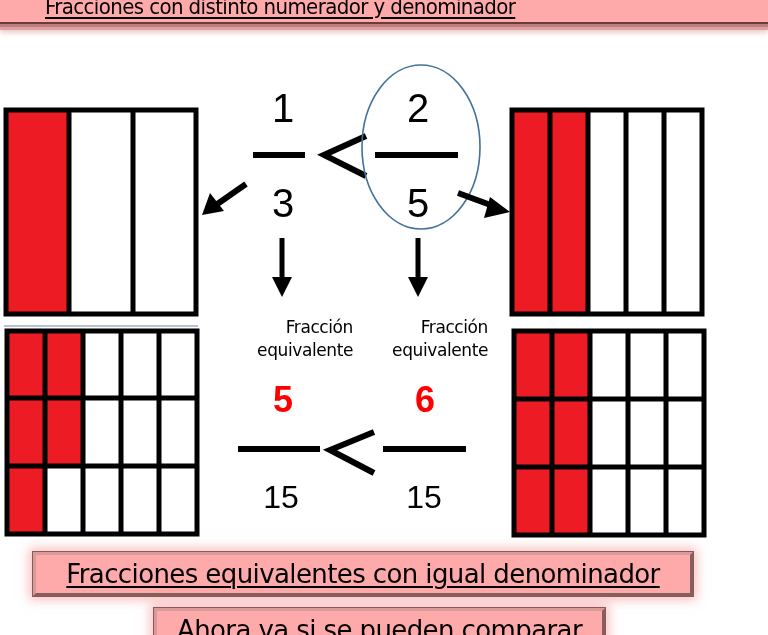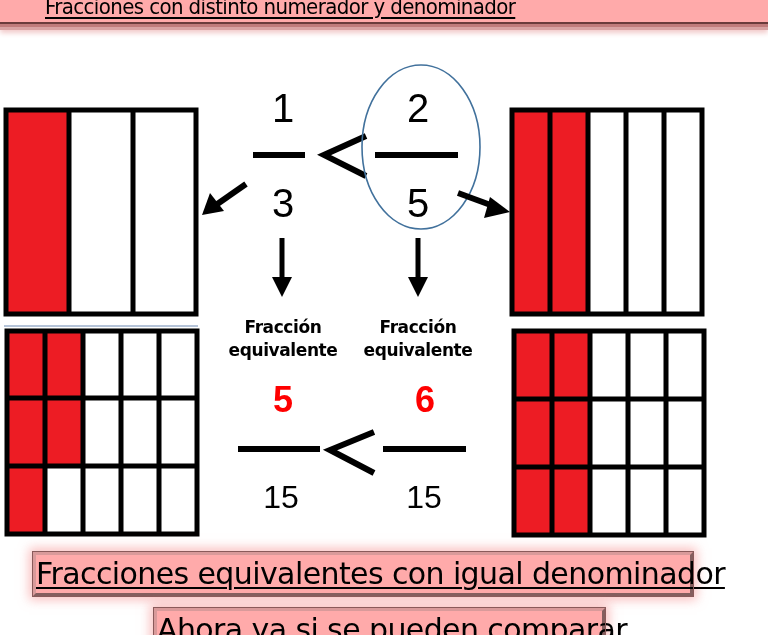--- a/index.html
+++ b/index.html
@@ -24,40 +24,40 @@
       font-size: 22px; line-height: 26px;
       padding-top: 6px; padding-left: 45px;
       box-shadow: 0 3px 0 #c07b7b, 0 6px 0 #d9a3a3, 0 9px 5px #f2caca;
       border-bottom: 2px solid #6b3b3b;
       font-stretch: condensed;
     }
     .banner-box {
       border: 3px outset #d99a9a;
       outline: 1px solid #8a5a5a;
       box-shadow: 0 0 10px 4px rgba(245,140,140,0.55);
-      font-size: 30px;
-      text-align: left;
+      font-size: 26px;
+      text-align: center;
     }
     .banner-mid {
       left: 33px; top: 552px; width: 660px; height: 44px; line-height: 38px;
     }
     .banner-bottom {
       left: 154px; top: 608px; width: 451px; height: 44px; line-height: 38px;
     }
     .num {
       position: absolute; font-family: "Liberation Sans", "DejaVu Sans", sans-serif;
       color: #000; text-align: center; line-height: 1;
     }
     .big { font-size: 40px; width: 60px; }
     .red { color: #ff0000; font-weight: bold; font-size: 36px; width: 60px; }
     .den15 { font-size: 32px; width: 80px; }
     .label {
-      position: absolute; width: 140px; text-align: center;
+      position: absolute; width: 140px; text-align: right;
       font-family: "DejaVu Sans", "Liberation Sans", sans-serif;
-      font-weight: bold; font-size: 17px; line-height: 23px; color: #000;
+      font-weight: normal; font-size: 17px; line-height: 23px; color: #000;
       letter-spacing: -0.4px;
     }
     svg.layer { position: absolute; left: 0; top: 0; }
   </style>
 </head>
 <body>
 
 <div class="banner banner-top">Fracciones con distinto numerador y denominador</div>
 
 <svg class="layer" width="768" height="635" viewBox="0 0 768 635">

